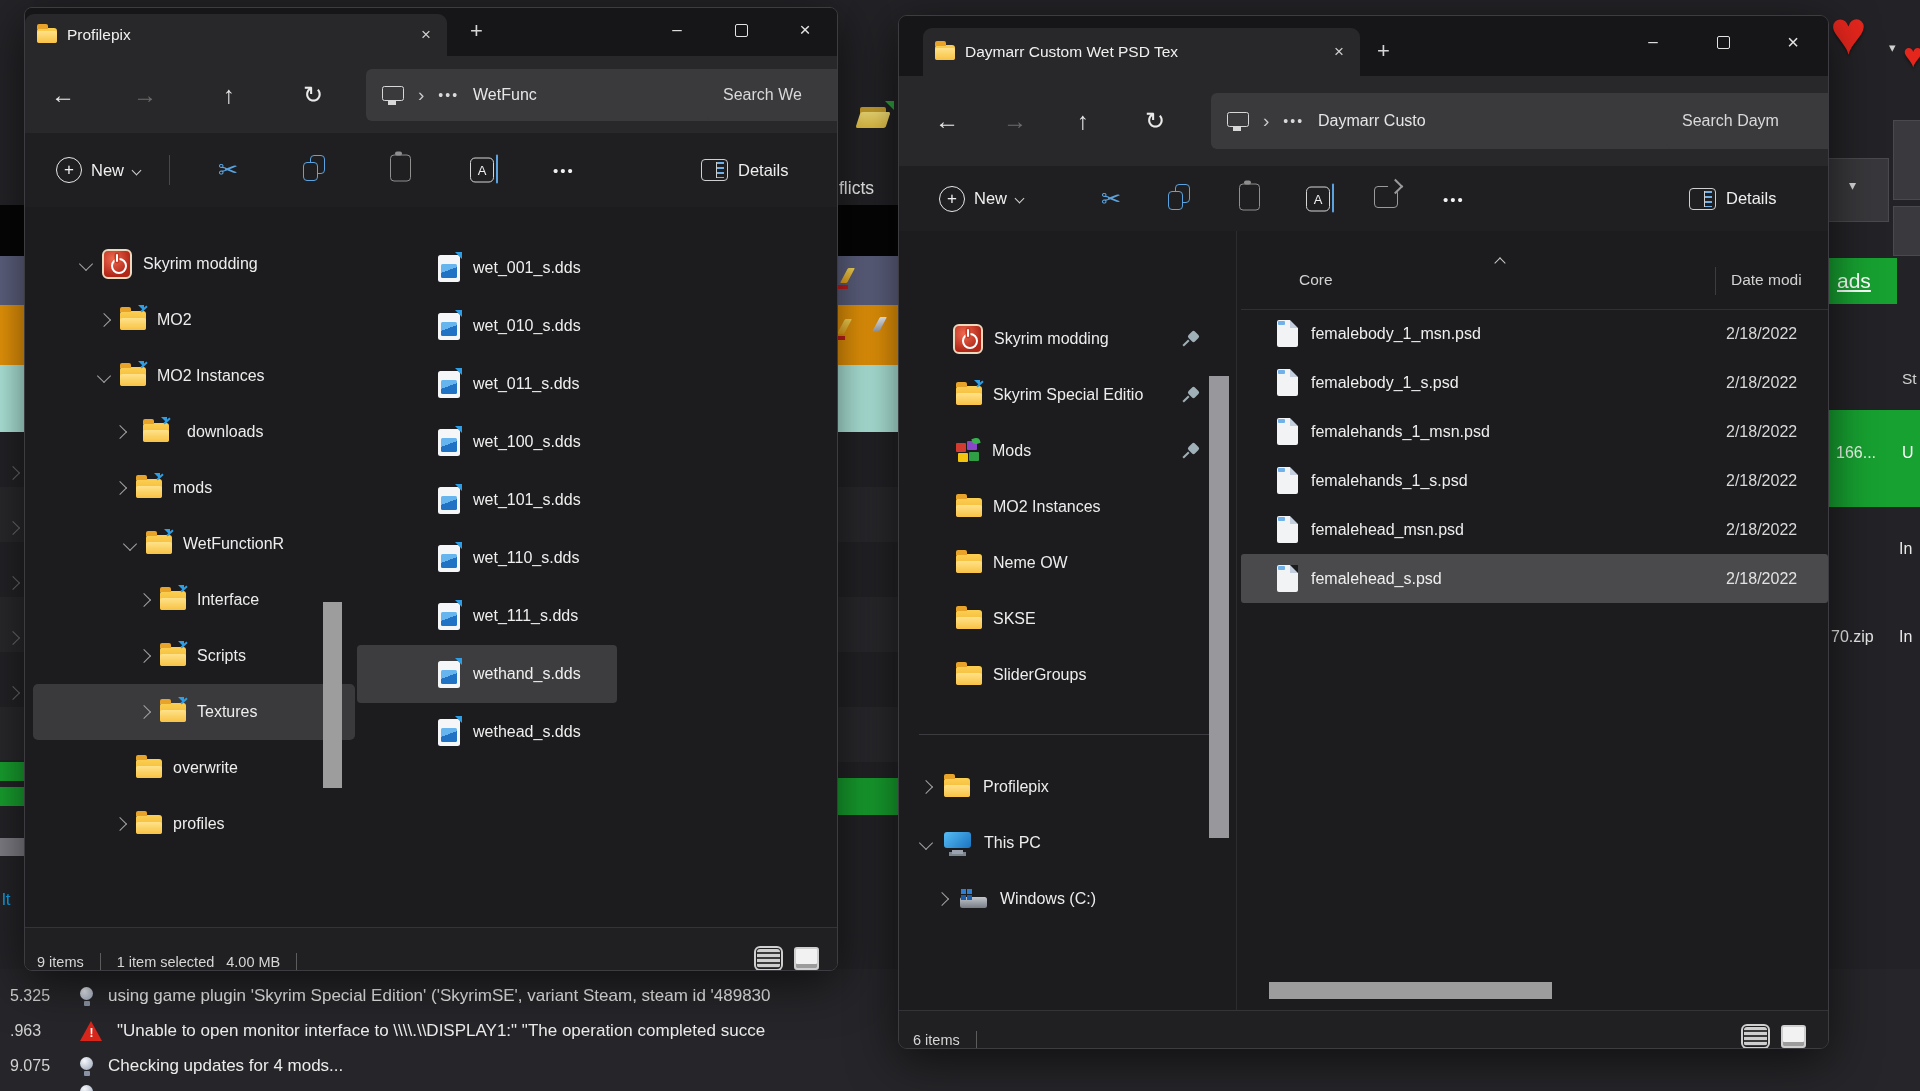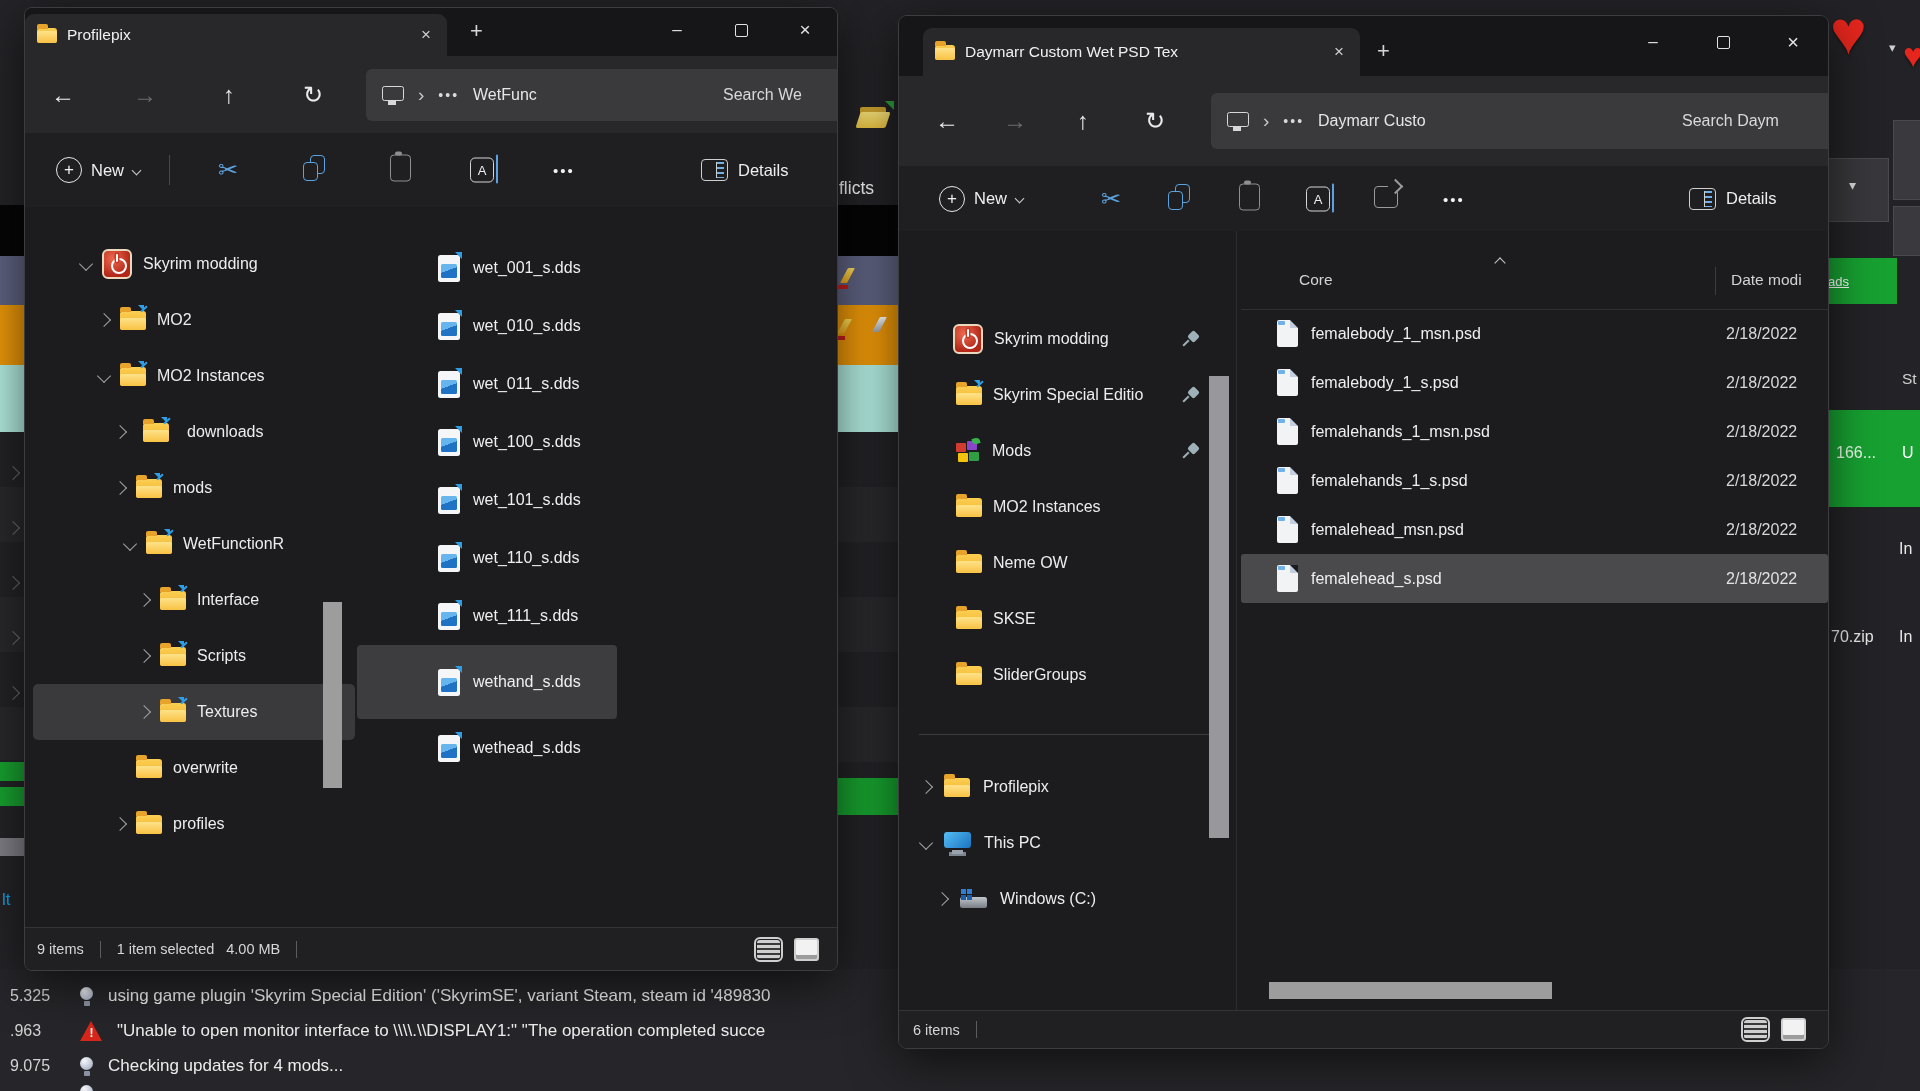--- a/index.html
+++ b/index.html
@@ -40,21 +40,21 @@
   .i-rename{position:relative;display:inline-flex;align-items:center;justify-content:center;width:22px;height:23px;border:1.7px solid #d6d6d6;border-radius:5px;font-size:13px;color:#eee;}
   .i-rename::after{content:"";position:absolute;right:-5px;top:-4px;width:2px;height:29px;background:#5ba3e0;border-radius:1px;}
   .i-share{position:relative;display:inline-block;width:22px;height:20px;border:1.8px solid #9a9a9a;border-radius:4px;}
   .i-share::after{content:"";position:absolute;right:-4px;top:-6px;width:9px;height:9px;border-top:2px solid #9a9a9a;border-right:2px solid #9a9a9a;transform:rotate(45deg);background:#1f1f21;}
   .i-more{color:#f0f0f0;font-size:15px;letter-spacing:2px;}
   .tb-details{display:flex;align-items:center;gap:10px;font-size:16.5px;color:#eee;}
   .i-details{position:relative;display:inline-block;width:25px;height:20px;border:1.7px solid #cfcfcf;border-radius:4px;}
   .i-details::before{content:"";position:absolute;right:3px;top:2px;bottom:2px;width:7px;border-left:1.7px solid #cfcfcf;background:
      repeating-linear-gradient(#6fb1e8 0 2px,transparent 2px 5px);}
   .body{position:absolute;left:0;right:0;}
-  .statusbar{position:absolute;left:0;right:0;bottom:0;background:#202022;border-top:1px solid #343438;display:flex;align-items:center;font-size:14.5px;color:#d6d6d6;gap:16px;margin-top:39px;}
+  .statusbar{position:absolute;left:0;right:0;bottom:0;background:#202022;border-top:1px solid #343438;display:flex;align-items:flex-end;font-size:14.5px;color:#d6d6d6;gap:16px;margin-top:39px;}
   .sb-sep{width:1px;height:17px;background:#5c5c5c;}
   .viewbtns{margin-left:auto;display:flex;gap:14px;align-items:center;}
   .i-viewlist{display:inline-block;width:23px;height:19px;border-radius:3px;background:repeating-linear-gradient(#cfcfcf 0 3px,#3a3a3a 3px 5px);outline:2px solid #cfcfcf;outline-offset:1px;}
   .i-viewthumb{display:inline-block;width:21px;height:19px;border:2.5px solid #cfcfcf;border-radius:3px;background:#f2f2f2;box-shadow:inset 0 -4px 0 #9c9c9c;}
 
   
   .tree{position:absolute;}
   .trow{display:flex;align-items:center;height:56px;gap:11px;border-radius:5px;font-size:16px;color:#ededed;white-space:nowrap;overflow:hidden;position:relative;}
   .trow.sel{background:#3a3a3c;}
   .chev{flex:none;width:9px;height:9px;border-right:1.8px solid #a2a2a2;border-bottom:1.8px solid #a2a2a2;}
@@ -168,21 +168,21 @@
   <div class="bgabs" style="left:1827px;top:0;width:93px;height:1091px;background:#232327;overflow:hidden;">
     <span class="heart" style="position:absolute;left:3px;top:2px;font-size:62px;">♥</span>
     <span style="position:absolute;left:62px;top:40px;font-size:13px;color:#cfcfcf;">▾</span>
     <span class="heart" style="position:absolute;left:76px;top:38px;font-size:34px;">♥</span>
     <div class="bgabs" style="left:66px;top:120px;width:27px;height:78px;background:#3a3a3e;border:1px solid #4a4a4e;"></div>
     <div class="bgabs" style="left:0px;top:158px;width:60px;height:62px;background:#38383c;border:1px solid #4a4a4e;">
       <span style="position:absolute;left:21px;top:18px;font-size:14px;color:#d5d5d5;">▾</span>
     </div>
     <div class="bgabs" style="left:66px;top:206px;width:27px;height:48px;background:#3a3a3e;border:1px solid #4a4a4e;"></div>
     <div class="bgabs" style="left:1px;top:258px;width:69px;height:46px;background:#17a131;display:flex;align-items:center;">
-      <span style="font-size:13px;color:#fff;text-decoration:underline;">ads</span>
+      <span style="padding-left:9px;font-size:21px;color:#fff;text-decoration:underline;">ads</span>
     </div>
     <span class="colhdr" style="position:absolute;left:75px;top:370px;">St</span>
     <div class="bgabs" style="left:1px;top:410px;width:92px;height:97px;background:#17a131;">
       <span style="position:absolute;left:8px;top:34px;font-size:16px;color:#eafaea;">166...</span>
       <span style="position:absolute;left:74px;top:34px;font-size:16px;color:#fff;">U</span>
     </div>
     <span style="position:absolute;left:72px;top:540px;font-size:16px;color:#e8e8e8;">In</span>
     <span style="position:absolute;left:4px;top:628px;font-size:16px;color:#e8e8e8;">70.zip</span>
     <span style="position:absolute;left:72px;top:628px;font-size:16px;color:#e8e8e8;">In</span>
   </div>
@@ -351,21 +351,21 @@
             <span>wet_101_s.dds</span>
           </li>
         <li class="frow" style="height:58px;padding-left:81px;">
             <span class="i-img"></span>
             <span>wet_110_s.dds</span>
           </li>
         <li class="frow" style="height:58px;padding-left:81px;">
             <span class="i-img"></span>
             <span>wet_111_s.dds</span>
           </li>
-        <li class="frow" style="height:74px;padding-left:81px;width:179px;background:#3d3d3f;">
+        <li class="frow" style="height:58px;padding-left:81px;width:179px;background:#3d3d3f;">
             <span class="i-img"></span>
             <span>wethand_s.dds</span>
           </li>
         <li class="frow" style="height:58px;padding-left:81px;">
             <span class="i-img"></span>
             <span>wethead_s.dds</span>
           </li>
       </ul>
     </div>
     <div class="statusbar" style="height:42px;padding:0 12px;">

